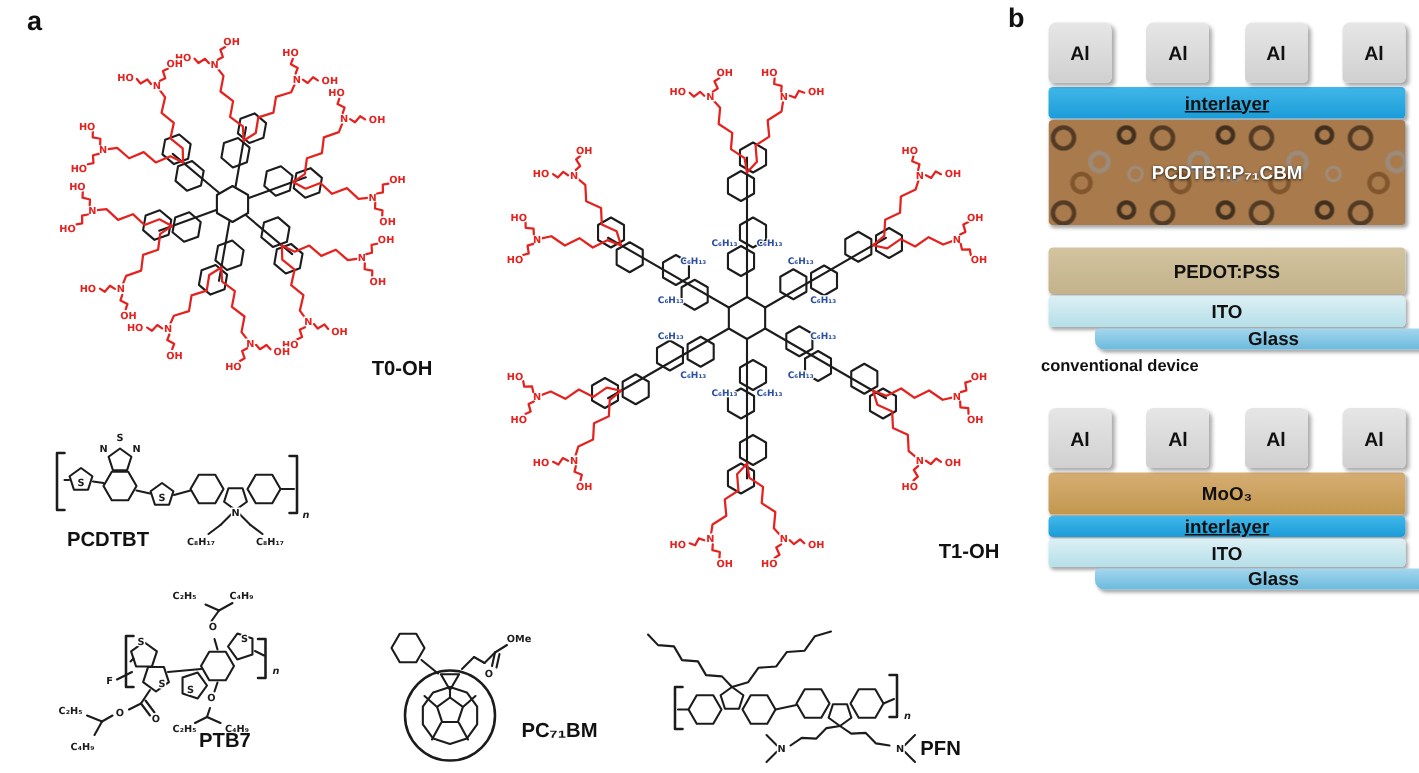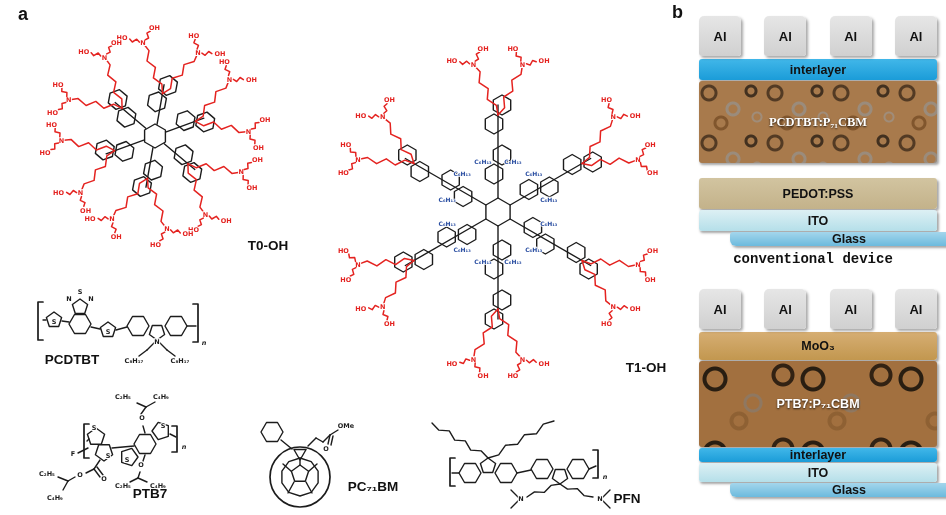--- a/index.html
+++ b/index.html
@@ -18,50 +18,50 @@
   #mol-svg .at{font-size:6.5px;font-weight:bold;fill:#1c1c1c;text-anchor:middle;
                paint-order:stroke;stroke:#ffffff;stroke-width:2px;}
   #mol-svg .rdt{font-size:6.5px;font-weight:bold;fill:#e42320;text-anchor:middle;
                paint-order:stroke;stroke:#ffffff;stroke-width:2px;}
   #mol-svg .bl{font-size:6px;font-weight:bold;fill:#2b4fa2;text-anchor:middle;
                paint-order:stroke;stroke:#ffffff;stroke-width:1.6px;}
   #mol-svg .mol-label{font-size:13.5px;font-weight:bold;fill:#111;text-anchor:middle;
                stroke:none;font-family:"Liberation Sans","DejaVu Sans",sans-serif;}
 
   
-  #devices{position:absolute;left:694px;top:16px;width:248px;}
+  #devices{position:absolute;left:694px;top:0;width:248px;padding-top:15px;}
   .al-row{display:flex;justify-content:space-between;width:238px;margin:0 auto 3px;}
   .al{width:42px;height:40px;background:linear-gradient(180deg,#e6e6e6,#d0d0d0);
       border-radius:5px 5px 3px 3px;display:flex;align-items:center;justify-content:center;
       font-weight:bold;font-size:13px;color:#111;box-shadow:2px 2px 3px rgba(0,0,0,.35);}
   .layer{width:238px;margin:0 auto 1px;display:flex;align-items:center;justify-content:center;
       font-weight:bold;font-size:12.5px;color:#111;border-radius:3px;
       box-shadow:1.5px 2px 2.5px rgba(0,0,0,.35);}
-  .layer.interlayer{background:linear-gradient(180deg,#41b7e9,#1b9cd8);}
+  .layer.interlayer{background:linear-gradient(180deg,#41b7e9,#1b9cd8);text-decoration:underline;}
   .layer.pedot{background:linear-gradient(180deg,#d2c4a0,#c3b28a);margin-top:15px;}
   .layer.moo3{background:linear-gradient(180deg,#d6ae73,#c2974f);}
   .layer.ito{background:linear-gradient(180deg,#ddf0f4,#b5dfe9);text-align:center;}
   .layer.glass{background:linear-gradient(180deg,#a4d6ec,#6cbadd);border-radius:3px 3px 6px 6px;margin-left:36px;}
   .layer.active1,.layer.active2{color:#fff;text-shadow:0 1px 2px rgba(0,0,0,.8);}
   .layer.active1{
     background-image:
       radial-gradient(circle 14px at 10px 12px, rgba(61,43,26,0) 5px, rgba(61,43,26,.8) 6px, rgba(61,43,26,.8) 8px, rgba(61,43,26,0) 9px),
       radial-gradient(circle 12px at 34px 28px, rgba(150,145,140,0) 4px, rgba(150,145,140,.75) 5px, rgba(150,145,140,.75) 7px, rgba(150,145,140,0) 8px),
       radial-gradient(circle 10px at 52px 10px, rgba(40,30,20,0) 3px, rgba(40,30,20,.8) 4px, rgba(40,30,20,.8) 6px, rgba(40,30,20,0) 7px),
       radial-gradient(circle 12px at 22px 42px, rgba(120,78,40,0) 4px, rgba(125,82,42,.9) 5px, rgba(125,82,42,.9) 7px, rgba(120,78,40,0) 8px),
       radial-gradient(circle 9px at 58px 36px, rgba(150,145,140,0) 3px, rgba(155,150,145,.65) 4px, rgba(155,150,145,.65) 5px, rgba(150,145,140,0) 6px);
     background-size:66px 50px;background-color:#a87a4c;}
   .layer.active2{
     background-image:
       radial-gradient(circle 20px at 16px 18px, rgba(20,15,10,0) 8px, rgba(20,15,10,.85) 9px, rgba(20,15,10,.85) 12px, rgba(20,15,10,0) 13px),
       radial-gradient(circle 16px at 54px 42px, rgba(130,125,120,0) 6px, rgba(130,125,120,.6) 7px, rgba(130,125,120,.6) 9px, rgba(130,125,120,0) 10px),
       radial-gradient(circle 18px at 84px 14px, rgba(30,20,12,0) 7px, rgba(30,20,12,.85) 8px, rgba(30,20,12,.85) 11px, rgba(30,20,12,0) 12px),
       radial-gradient(circle 14px at 40px 60px, rgba(140,95,50,0) 5px, rgba(140,95,50,.9) 6px, rgba(140,95,50,.9) 9px, rgba(140,95,50,0) 10px);
     background-size:98px 74px;background-color:#a2703f;}
-  .caption{text-align:center;font-weight:bold;font-size:14px;color:#111;margin:5px 0 22px;width:238px;font-family:Liberation Mono, monospace;}
+  .caption{text-align:left;font-weight:bold;font-size:11px;color:#111;margin:5px 0 22px;width:238px;}
 </style>
 </head>
 <body>
 
 <div class="figure">
   <div class="panel-label" id="label-a">a</div>
   <div class="panel-label" id="label-b">b</div>
 
   <svg id="mol-svg" width="692" height="515" viewBox="0 0 692 515">
     <g id="g-t0oh">
@@ -404,33 +404,32 @@
 
   <div id="devices">
       <div>
         <div class="al-row">
           <div class="al">Al</div>
           <div class="al">Al</div>
           <div class="al">Al</div>
           <div class="al">Al</div>
         </div>
         <div class="layer interlayer" style="height: 21px;">interlayer</div>
-        <div class="layer active1" style="height: 82px; font-family: Liberation Serif, serif;">PCDTBT:P₇₁CBM</div>
+        <div class="layer active1" style="height: 70px;">PCDTBT:P₇₁CBM</div>
         <div class="layer pedot" style="height: 31px;">PEDOT:PSS</div>
         <div class="layer ito" style="height: 21px;">ITO</div>
         <div class="layer glass" style="height: 14px;">Glass</div>
         <div class="caption">conventional device</div>
       </div>
       <div>
         <div class="al-row">
           <div class="al">Al</div>
           <div class="al">Al</div>
           <div class="al">Al</div>
           <div class="al">Al</div>
         </div>
         <div class="layer moo3" style="height: 28px;">MoO₃</div>
-        <div class="layer active2" style="height: 86px;">PTB7:P₇₁CBM</div>
         <div class="layer interlayer" style="height: 14px;">interlayer</div>
         <div class="layer ito" style="height: 19px;">ITO</div>
         <div class="layer glass" style="height: 14px;">Glass</div>
       </div>
     </div>
 </div>
 
 </body></html>

